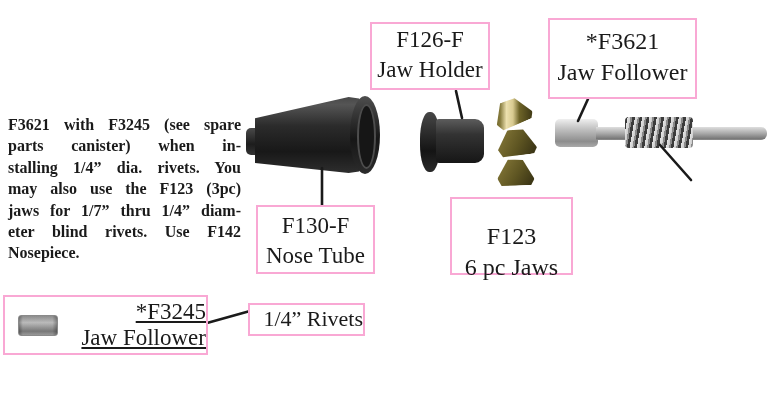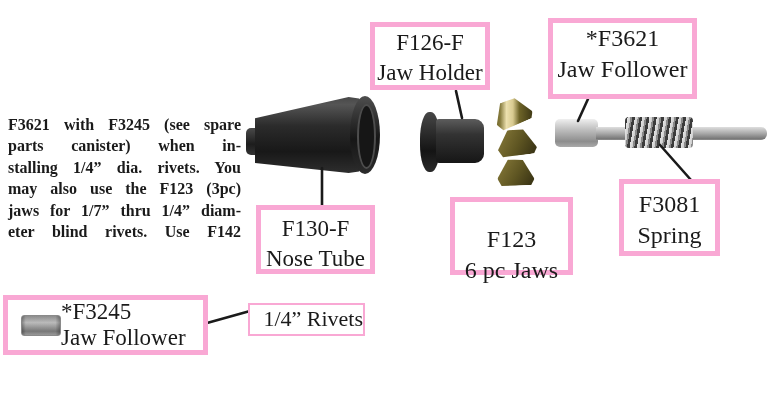--- a/index.html
+++ b/index.html
@@ -29,46 +29,46 @@
     white-space: normal;
   }
   .note-line.last {
     text-align-last: left;
     -moz-text-align-last: left;
   }
 
   
   .pbox {
     position: absolute;
-    border: 5px solid #f9a8d4;
+    border: 2px solid #f9a8d4;
     background: #fff;
     box-sizing: border-box;
     text-align: center;
     font-size: 24px;
     line-height: 31px;
     color: #1a1a1a;
     z-index: 3;
   }
   .pbox .bl { display: block; }
   .box-f126  { left: 370px; top: 22px;  width: 120px; height: 68px; padding-top: 1px; font-size: 23px; line-height: 30px;}
-  .box-f3621 { left: 548px; top: 18px;  width: 149px; height: 81px; }
+  .box-f3621 { left: 548px; top: 18px;  width: 149px; height: 81px; padding-top: 6px; }
   .box-f130  { left: 256px; top: 205px; width: 119px; height: 69px; padding-top: 4px; font-size: 23px; line-height: 30px;}
   .box-f123  { left: 450px; top: 197px; width: 123px; height: 78px; padding-top: 22px; }
   .box-f3081 { left: 619px; top: 179px; width: 101px; height: 77px; padding-top: 5px; }
   .box-f3245 {
     left: 3px; top: 295px; width: 205px; height: 60px;
     display: flex; align-items: center;
     font-size: 23px; line-height: 26px;
   }
   .box-rivets {
     left: 248px; top: 303px; width: 117px; height: 33px;
     border-width: 2px;
     font-size: 22px; line-height: 28px; text-align: right;
   }
-  .f3245-text { flex: 1; text-align: left; }
+  .f3245-text { flex: 1; text-align: right; text-decoration: underline; }
 
   
   .leads { position: absolute; left: 0; top: 0; z-index: 2; pointer-events: none; }
   .leads line { stroke: #1a1a1a; stroke-width: 2.6; stroke-linecap: round; }
 
   
   .part { position: absolute; z-index: 1; }
 
   
   .nose-tube { left: 246px; top: 96px; width: 134px; height: 78px; }
@@ -156,20 +156,21 @@
 
 <div class="canvas">
 
   <div class="note">
     <div class="note-line">F3621 with F3245 (see spare</div>
     <div class="note-line">parts canister) when in-</div>
     <div class="note-line">stalling 1/4” dia. rivets. You</div>
     <div class="note-line">may also use the F123 (3pc)</div>
     <div class="note-line">jaws for 1/7” thru 1/4” diam-</div>
     <div class="note-line">eter blind rivets. Use F142</div>
+    <div class="note-line last">Nosepiece.</div>
   </div>
 
   <div class="part nose-tube">
     <div class="nt-nub"></div>
     <div class="nt-bell"></div>
     <div class="nt-rim">
       <div class="nt-rim-inner"></div>
     </div>
   </div>
 
@@ -209,24 +210,20 @@
   <div class="pbox box-f130">
     <span class="bl">F130-F</span>
     <span class="bl">Nose Tube</span>
   </div>
 
   <div class="pbox box-f123">
     <span class="bl">F123</span>
     <span class="bl">6 pc Jaws</span>
   </div>
 
-  <div class="pbox box-f3081">
-    <span class="bl">F3081</span>
-    <span class="bl">Spring</span>
-  </div>
 
   <div class="pbox box-f3245">
     <div class="f3245-cyl"></div>
     <div class="f3245-text">
       <span class="bl">*F3245</span>
       <span class="bl">Jaw Follower</span>
     </div>
   </div>
 
   <div class="pbox box-rivets">

